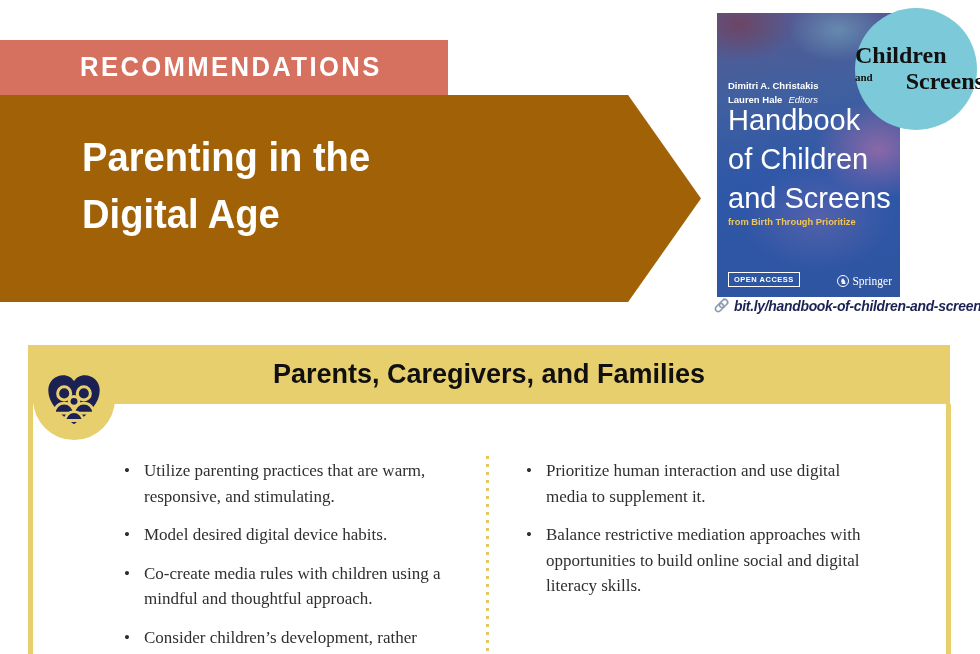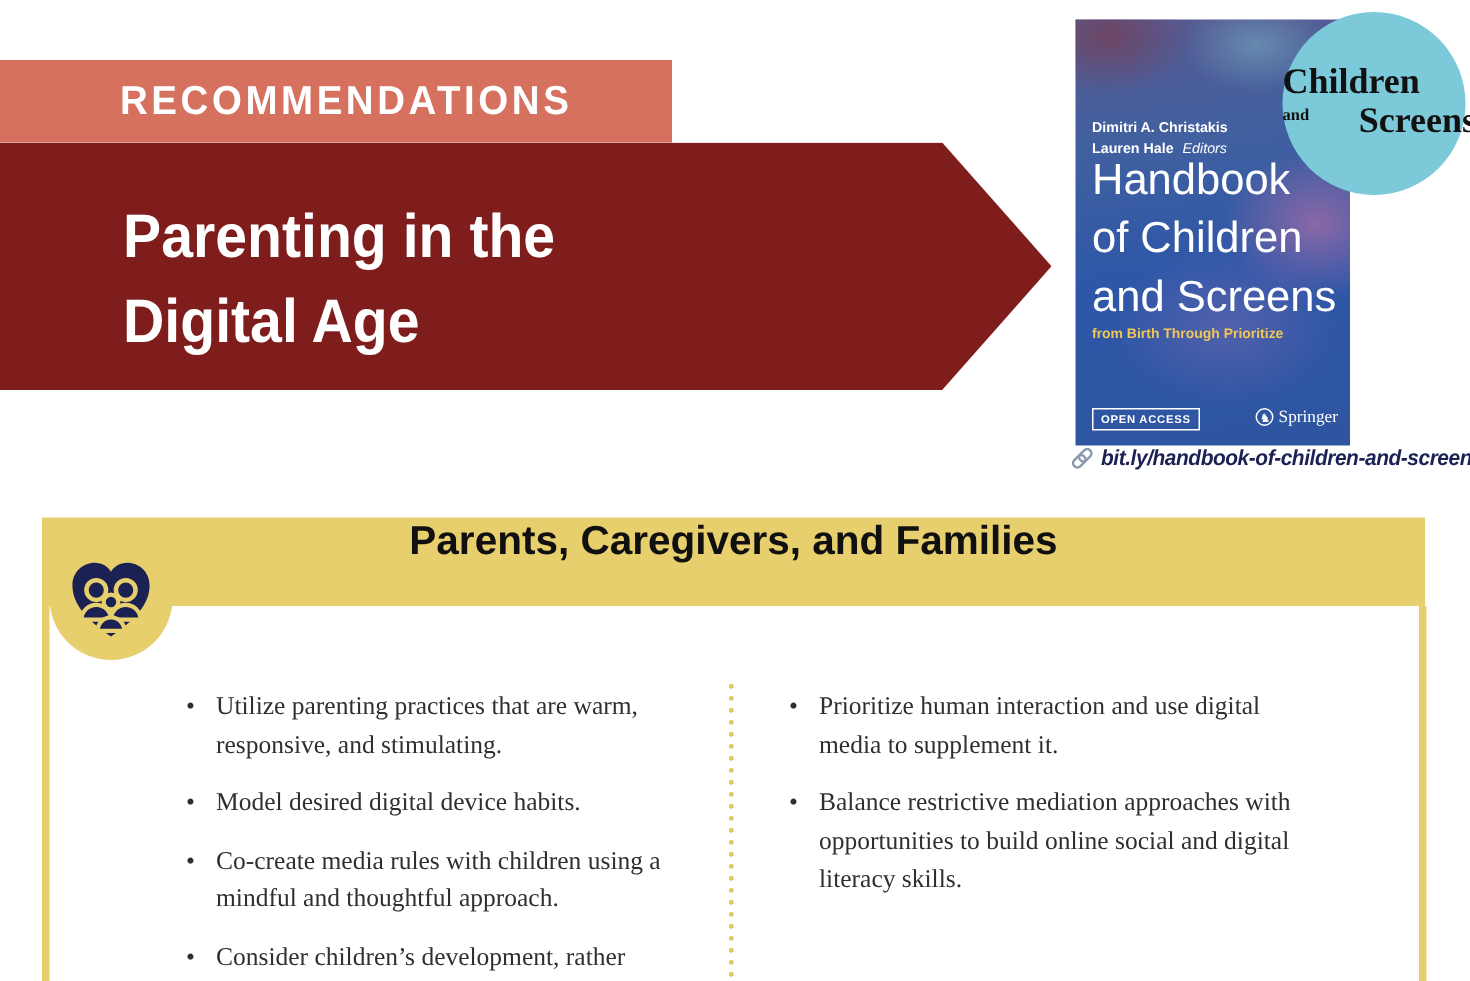--- a/index.html
+++ b/index.html
@@ -27,22 +27,22 @@
     font-size: 27px;
     letter-spacing: 2.5px;
     margin-left: 80px;
     transform: scaleX(0.95);
     transform-origin: left center;
     white-space: nowrap;
   }
   .title-arrow {
     position: absolute;
     left: 0; top: 95px;
-    width: 701px; height: 165px;
-    background: #7f1d1d;
+    width: 701px; height: 207px;
+    background: #a16207;
     clip-path: polygon(0 0, 89.6% 0, 100% 50%, 89.6% 100%, 0 100%);
   }
   .title-block {
     position: absolute;
     left: 82px; top: 34px;
     color: #ffffff;
     font-weight: bold;
     font-size: 41px;
     line-height: 1.38;
     transform: scaleX(0.93);
@@ -85,21 +85,21 @@
     position: absolute;
     left: 11px; top: 203px;
     color: #f0c659;
     font-size: 9.3px;
     font-weight: bold;
     line-height: 1.35;
   }
   .book-bottom {
     position: absolute;
     left: 11px; right: 8px; bottom: 10px;
-    display: flex; justify-content: space-between; align-items: flex-start;
+    display: flex; justify-content: space-between; align-items: flex-end;
   }
   .open-access-badge {
     border: 1px solid #ffffff;
     color: #ffffff;
     font-size: 7.5px;
     font-weight: bold;
     letter-spacing: 0.5px;
     padding: 2px 5px;
     white-space: nowrap;
   }
@@ -152,21 +152,21 @@
     text-decoration: none;
   }
 
   
   .section-banner {
     position: absolute;
     left: 28px; top: 345px;
     width: 922px; height: 59px;
     background: #e8cf6d;
     z-index: 3;
-    display: flex; justify-content: center;
+    display: flex; align-items: center; justify-content: center;
   }
   .section-heading {
     color: #101010;
     font-size: 27px;
     font-weight: bold;
   }
   .icon-circle {
     position: absolute;
     left: 33px; top: 358px;
     width: 82px; height: 82px;

